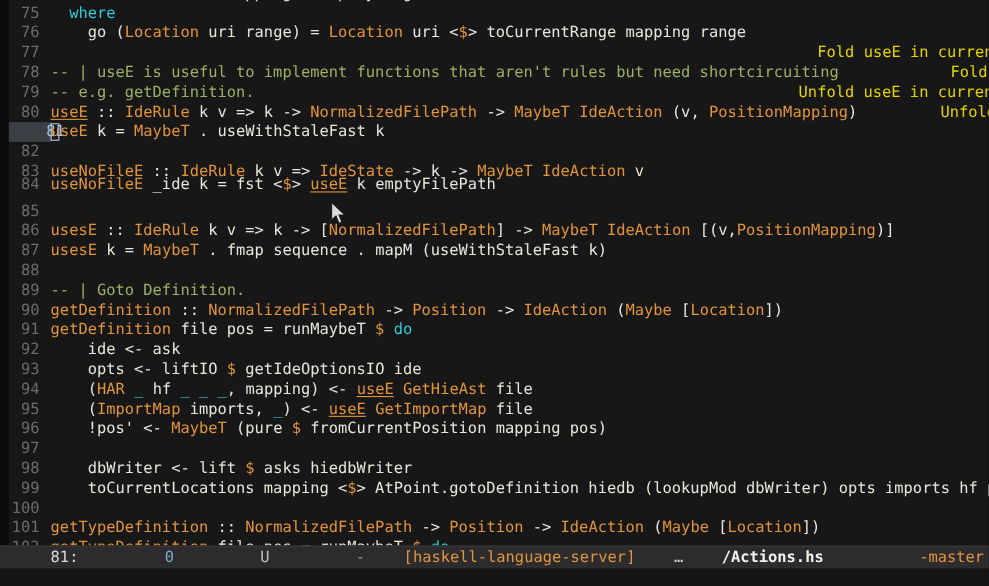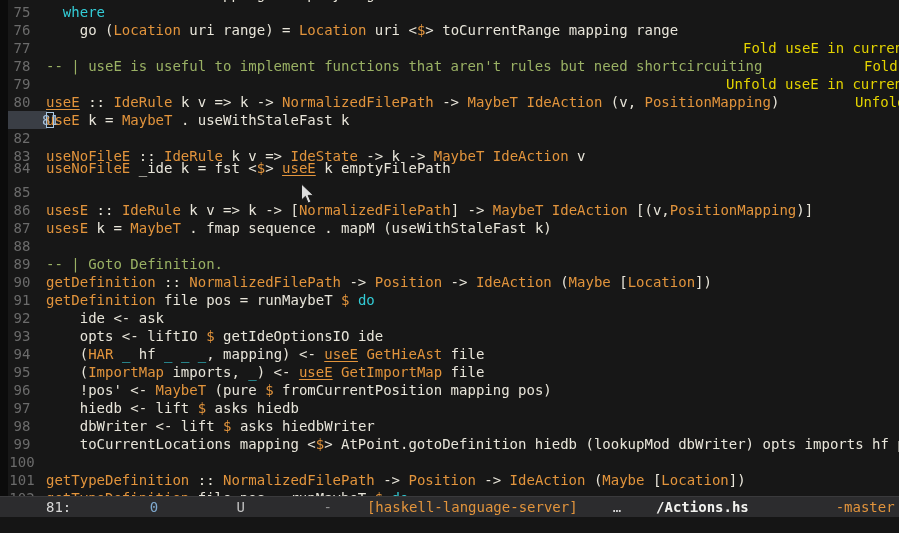--- a/index.html
+++ b/index.html
@@ -9,21 +9,21 @@
     font-family:"DejaVu Sans Mono",monospace;
     font-size:14px;line-height:18px;
     -webkit-font-smoothing:antialiased;
   }
   
   #code-viewport{position:absolute;left:0;top:0;width:899px;height:496px;overflow:hidden;}
   #fringe{position:absolute;left:0;top:0;width:8px;height:496px;background:#0b0b0b;}
   .code-row{position:absolute;left:0;width:899px;height:18px;white-space:pre;}
   .gutter{
     position:absolute;left:8px;top:0;width:33px;height:18px;
-    text-align:center;padding-right:5px;box-sizing:border-box;
+    text-align:right;padding-right:5px;box-sizing:border-box;
     color:#6b6b6b;
   }
   .gutter.current{background:#3a3e45;color:#a6c1dc;padding-left:34px;}
   .code-text{position:absolute;left:46px;top:0;white-space:pre;}
   .tk-d{color:#e8e5da;}
   .tk-o{color:#e2943c;}
   .tk-g{color:#9ab164;}
   .tk-c{color:#33ccd6;}
   .tk-ul{text-decoration:underline;text-underline-offset:2px;}
   .cursor-box{outline:1px solid #a9c7e2;outline-offset:-1px;}
@@ -48,39 +48,39 @@
 
 <div id="screen">
   <div id="code-viewport">
     <div id="fringe"></div>
     <div id="rows">
         <div class="code-row" style="top: -15px;"><span class="gutter">74</span><span class="code-text"><span class="tk-o">toCurrentLocations</span><span class="tk-d"> mapping = mapMaybe go</span></span></div>
         <div class="code-row" style="top: 3px;"><span class="gutter">75</span><span class="code-text"><span class="tk-d">  </span><span class="tk-c">where</span></span></div>
         <div class="code-row" style="top: 21px;"><span class="gutter">76</span><span class="code-text"><span class="tk-d">    go (</span><span class="tk-o">Location</span><span class="tk-d"> uri range) = </span><span class="tk-o">Location</span><span class="tk-d"> uri &lt;</span><span class="tk-o">$</span><span class="tk-d">&gt; toCurrentRange mapping range</span></span></div>
         <div class="code-row" style="top: 39px;"><span class="gutter">77</span><span class="code-text"></span></div>
         <div class="code-row" style="top: 57px; padding-left: 13px;"><span class="gutter">78</span><span class="code-text"><span class="tk-g">-- | useE is useful to implement functions that aren't rules but need shortcircuiting</span></span></div>
-        <div class="code-row" style="top: 75px;"><span class="gutter">79</span></div>
+        <div class="code-row" style="top: 75px;"><span class="gutter">79</span><span class="code-text"><span class="tk-g">-- e.g. getDefinition.</span></span></div>
         <div class="code-row" style="top: 93px;"><span class="gutter">80</span><span class="code-text"><span class="tk-o tk-ul">useE</span><span class="tk-d"> :: </span><span class="tk-o">IdeRule</span><span class="tk-d"> k v =&gt; k -&gt; </span><span class="tk-o">NormalizedFilePath</span><span class="tk-d"> -&gt; </span><span class="tk-o">MaybeT</span><span class="tk-d"> </span><span class="tk-o">IdeAction</span><span class="tk-d"> (v, </span><span class="tk-o">PositionMapping</span><span class="tk-d">)</span></span></div>
         <div class="code-row" style="top: 111px;"><span class="gutter current">81</span><span class="code-text"><span class="tk-o cursor-box">u</span><span class="tk-o">seE</span><span class="tk-d"> k = </span><span class="tk-o">MaybeT</span><span class="tk-d"> . useWithStaleFast k</span></span></div>
         <div class="code-row" style="top: 129px;"><span class="gutter">82</span><span class="code-text"></span></div>
         <div class="code-row" style="top: 147px;"><span class="gutter">83</span><span class="code-text"><span class="tk-o">useNoFileE</span><span class="tk-d"> :: </span><span class="tk-o">IdeRule</span><span class="tk-d"> k v =&gt; </span><span class="tk-o">IdeState</span><span class="tk-d"> -&gt; k -&gt; </span><span class="tk-o">MaybeT</span><span class="tk-d"> </span><span class="tk-o">IdeAction</span><span class="tk-d"> v</span></span></div>
         <div class="code-row" style="top: 159px;"><span class="gutter">84</span><span class="code-text"><span class="tk-o">useNoFileE</span><span class="tk-d"> _ide k = fst &lt;</span><span class="tk-o">$</span><span class="tk-d">&gt; </span><span class="tk-o tk-ul">useE</span><span class="tk-d"> k emptyFilePath</span></span></div>
         <div class="code-row" style="top: 183px;"><span class="gutter">85</span><span class="code-text"></span></div>
         <div class="code-row" style="top: 201px;"><span class="gutter">86</span><span class="code-text"><span class="tk-o">usesE</span><span class="tk-d"> :: </span><span class="tk-o">IdeRule</span><span class="tk-d"> k v =&gt; k -&gt; [</span><span class="tk-o">NormalizedFilePath</span><span class="tk-d">] -&gt; </span><span class="tk-o">MaybeT</span><span class="tk-d"> </span><span class="tk-o">IdeAction</span><span class="tk-d"> [(v,</span><span class="tk-o">PositionMapping</span><span class="tk-d">)]</span></span></div>
         <div class="code-row" style="top: 219px;"><span class="gutter">87</span><span class="code-text"><span class="tk-o">usesE</span><span class="tk-d"> k = </span><span class="tk-o">MaybeT</span><span class="tk-d"> . fmap sequence . mapM (useWithStaleFast k)</span></span></div>
         <div class="code-row" style="top: 237px;"><span class="gutter">88</span><span class="code-text"></span></div>
         <div class="code-row" style="top: 255px; text-decoration: underline;"><span class="gutter">89</span><span class="code-text"><span class="tk-g">-- | Goto Definition.</span></span></div>
         <div class="code-row" style="top: 273px;"><span class="gutter">90</span><span class="code-text"><span class="tk-o">getDefinition</span><span class="tk-d"> :: </span><span class="tk-o">NormalizedFilePath</span><span class="tk-d"> -&gt; </span><span class="tk-o">Position</span><span class="tk-d"> -&gt; </span><span class="tk-o">IdeAction</span><span class="tk-d"> (</span><span class="tk-o">Maybe</span><span class="tk-d"> [</span><span class="tk-o">Location</span><span class="tk-d">])</span></span></div>
         <div class="code-row" style="top: 291px;"><span class="gutter">91</span><span class="code-text"><span class="tk-o">getDefinition</span><span class="tk-d"> file pos = runMaybeT </span><span class="tk-o">$</span><span class="tk-d"> </span><span class="tk-c">do</span></span></div>
         <div class="code-row" style="top: 309px;"><span class="gutter">92</span><span class="code-text"><span class="tk-d">    ide &lt;- ask</span></span></div>
         <div class="code-row" style="top: 327px;"><span class="gutter">93</span><span class="code-text"><span class="tk-d">    opts &lt;- liftIO </span><span class="tk-o">$</span><span class="tk-d"> getIdeOptionsIO ide</span></span></div>
         <div class="code-row" style="top: 345px;"><span class="gutter">94</span><span class="code-text"><span class="tk-d">    (</span><span class="tk-o">HAR</span><span class="tk-d"> </span><span class="tk-c">_</span><span class="tk-d"> hf </span><span class="tk-c">_</span><span class="tk-d"> </span><span class="tk-c">_</span><span class="tk-d"> </span><span class="tk-c">_</span><span class="tk-d">, mapping) &lt;- </span><span class="tk-o tk-ul">useE</span><span class="tk-d"> </span><span class="tk-o">GetHieAst</span><span class="tk-d"> file</span></span></div>
         <div class="code-row" style="top: 363px;"><span class="gutter">95</span><span class="code-text"><span class="tk-d">    (</span><span class="tk-o">ImportMap</span><span class="tk-d"> imports, </span><span class="tk-c">_</span><span class="tk-d">) &lt;- </span><span class="tk-o tk-ul">useE</span><span class="tk-d"> </span><span class="tk-o">GetImportMap</span><span class="tk-d"> file</span></span></div>
         <div class="code-row" style="top: 381px;"><span class="gutter">96</span><span class="code-text"><span class="tk-d">    !pos' &lt;- </span><span class="tk-o">MaybeT</span><span class="tk-d"> (pure </span><span class="tk-o">$</span><span class="tk-d"> fromCurrentPosition mapping pos)</span></span></div>
-        <div class="code-row" style="top: 399px;"><span class="gutter">97</span><span class="code-text"><span class="tk-d">    hiedb &lt;- lift </span><span class="tk-o">$</span><span class="tk-d"> asks hiedb</span></span></div>
+        <div class="code-row" style="top: 399px;"><span class="gutter">97</span></div>
         <div class="code-row" style="top: 417px;"><span class="gutter">98</span><span class="code-text"><span class="tk-d">    dbWriter &lt;- lift </span><span class="tk-o">$</span><span class="tk-d"> asks hiedbWriter</span></span></div>
         <div class="code-row" style="top: 435px;"><span class="gutter">99</span><span class="code-text"><span class="tk-d">    toCurrentLocations mapping &lt;</span><span class="tk-o">$</span><span class="tk-d">&gt; AtPoint.gotoDefinition hiedb (lookupMod dbWriter) opts imports hf pos'</span></span></div>
         <div class="code-row" style="top: 453px;"><span class="gutter">100</span><span class="code-text"></span></div>
         <div class="code-row" style="top: 471px;"><span class="gutter">101</span><span class="code-text"><span class="tk-o">getTypeDefinition</span><span class="tk-d"> :: </span><span class="tk-o">NormalizedFilePath</span><span class="tk-d"> -&gt; </span><span class="tk-o">Position</span><span class="tk-d"> -&gt; </span><span class="tk-o">IdeAction</span><span class="tk-d"> (</span><span class="tk-o">Maybe</span><span class="tk-d"> [</span><span class="tk-o">Location</span><span class="tk-d">])</span></span></div>
         <div class="code-row" style="top: 489px;"><span class="gutter">102</span><span class="code-text"><span class="tk-o">getTypeDefinition</span><span class="tk-d"> file pos = runMaybeT </span><span class="tk-o">$</span><span class="tk-d"> </span><span class="tk-c">do</span></span></div>
       </div>
     <div id="overlays">
         <span class="lens-overlay" style="left: 743px; top: 39px;">Fold useE in current</span>
         <span class="lens-overlay" style="left: 864px; top: 57px;">Fold</span>
         <span class="lens-overlay" style="left: 726px; top: 75px;">Unfold useE in current</span>

